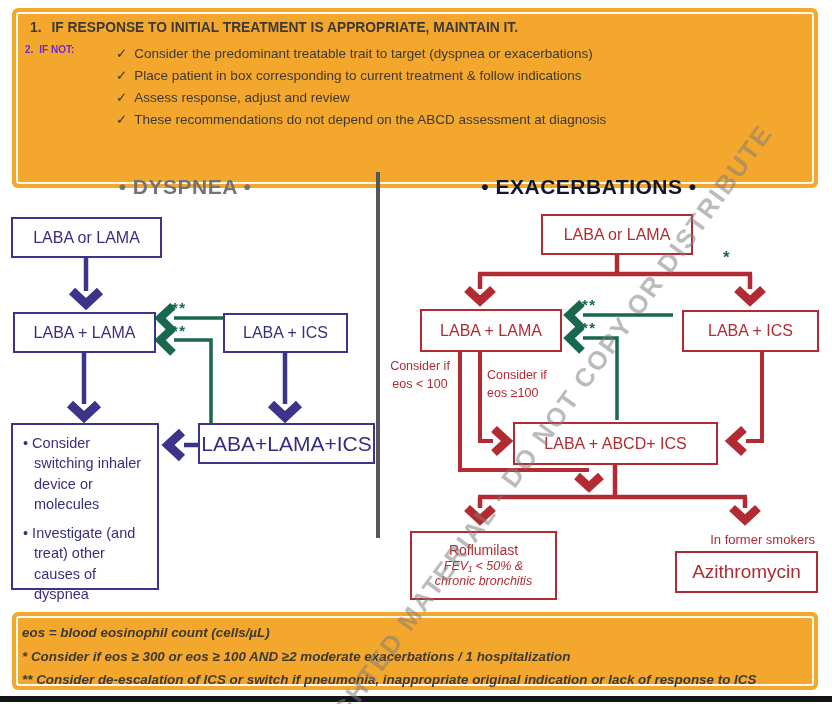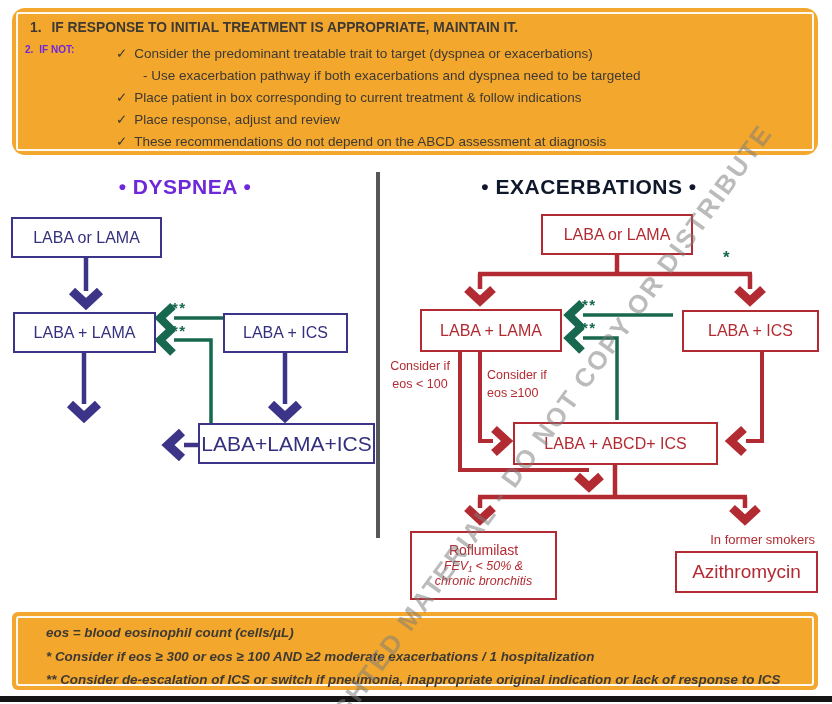--- a/index.html
+++ b/index.html
@@ -9,36 +9,36 @@
     overflow:hidden;
   }
   
   .panel {
     position:absolute; background:#F3A72C; border-radius:6px;
   }
   .panel .inner-border {
     position:absolute; inset:4px; border:2px solid rgba(255,255,255,.92);
     border-radius:3px; pointer-events:none;
   }
-  .top-panel { left:12px; top:8px; width:806px; height:147px;border-radius:13px; }
+  .top-panel { left:12px; top:8px; width:806px; height:180px; }
   .foot-panel { left:12px; top:612px; width:806px; height:78px; }
   .tp-line1 { position:absolute; left:18px; top:12px; font-weight:bold; font-size:13.8px; color:#3E3933; }
   .tp-line1 .num { margin-right:10px; }
   .tp-line2-label { position:absolute; left:13px; top:36px; font-weight:bold; font-size:10px; color:#6d28d9; }
   .tp-line2-label .num { margin-right:6px; }
   .tp-checks { position:absolute; left:104px; top:35px; width:690px; }
   .tp-check-row { display:flex; gap:7px; line-height:22px; font-size:13.5px; color:#3E3933; }
   .tp-check-sub { padding-left:27px; line-height:22px; font-size:13.5px; color:#3E3933; }
-  .fn-lines { position:absolute; left:34px; top:9px; width:780px; }
+  .fn-lines { position:absolute; left:10px; top:9px; width:780px; }
   .fn-line { font-size:13.4px; font-weight:bold; font-style:italic; color:#3E3933; line-height:23.5px; white-space:nowrap; }
   .bottom-bar { position:absolute; left:0; top:696px; width:832px; height:6px; background:#141414; }
   
   .divider { position:absolute; left:376px; top:172px; width:4px; height:366px; background:#57575A; }
   .col-title { position:absolute; top:175px; font-size:21px; font-weight:bold; letter-spacing:.5px; text-align:center; }
-  .dys-title { left:30px; width:310px; color:#6d28d9; }
+  .dys-title { left:30px; width:310px; color:#737373; }
   .exa-title { left:444px; width:290px; color:#0f172a; }
   .fbox {
     position:absolute; background:#ffffff; display:flex; align-items:center;
     justify-content:center; text-align:left; z-index:10;
   }
   .navy { border:2.5px solid #3B3488; color:#35307E; font-size:16px; }
   .red  { border:2.5px solid #B32B32; color:#B32B32; font-size:16px; }
   .advice {
     flex-direction:column; align-items:flex-start; justify-content:flex-start;
     padding:8px 6px 6px 10px; text-align:left; font-size:14.5px; line-height:1.4; gap:9px;
@@ -68,28 +68,27 @@
       <span class="num">1.</span><span>IF RESPONSE TO INITIAL TREATMENT IS APPROPRIATE, MAINTAIN IT.</span>
     </div>
     <div class="tp-line2-label">
       <span class="num">2.</span><span>IF NOT:</span>
     </div>
     <div class="tp-checks">
       <div class="tp-check-row">
         <span>✓</span>
         <span>Consider the predominant treatable trait to target (dyspnea or exacerbations)</span>
       </div>
-      <div class="tp-check-sub">- Use exacerbation pathway if both exacerbations and dyspnea need to be targeted</div>
       <div class="tp-check-row">
         <span>✓</span>
         <span>Place patient in box corresponding to current treatment &amp; follow indications</span>
       </div>
       <div class="tp-check-row">
         <span>✓</span>
-        <span>Place response, adjust and review</span>
+        <span>Assess response, adjust and review</span>
       </div>
       <div class="tp-check-row">
         <span>✓</span>
         <span>These recommendations do not depend on the ABCD assessment at diagnosis</span>
       </div>
     </div>
   </div>
 
   <svg class="connectors" width="832" height="704" viewBox="0 0 832 704">
 
@@ -142,20 +141,24 @@
 
   <div class="divider"></div>
 
   <div class="col-title dys-title">• DYSPNEA •</div>
   <div class="col-title exa-title">• EXACERBATIONS •</div>
 
   <div class="fbox navy" style="left:11px;top:217px;width:151px;height:41px;">LABA or LAMA</div>
   <div class="fbox navy" style="left:13px;top:312px;width:143px;height:41px;">LABA + LAMA</div>
   <div class="fbox navy" style="left:223px;top:313px;width:125px;height:40px;">LABA + ICS</div>
   <div class="fbox navy" style="left:198px;top:423px;width:177px;height:41px;font-size:21px;">LABA+LAMA+ICS</div>
+  <div class="fbox navy advice" style="left:11px;top:423px;width:148px;height:167px;">
+    <p>• Consider switching inhaler device or molecules</p>
+    <p>• Investigate (and treat) other causes of dyspnea</p>
+  </div>
   <span class="green-star" style="left:172px;top:299px;">**</span>
   <span class="green-star" style="left:172px;top:322px;">**</span>
 
   <div class="fbox red" style="left:541px;top:214px;width:152px;height:41px;">LABA or LAMA</div>
   <div class="fbox red" style="left:420px;top:309px;width:142px;height:43px;">LABA + LAMA</div>
   <div class="fbox red" style="left:682px;top:310px;width:137px;height:42px;">LABA + ICS</div>
   <div class="fbox red" style="left:513px;top:422px;width:205px;height:43px;">LABA + ABCD+ ICS</div>
   <div class="fbox red rof" style="left:410px;top:531px;width:147px;height:69px;">
     <span class="t">Roflumilast</span>
     <span class="s">FEV₁ &lt; 50% &amp;</span>

